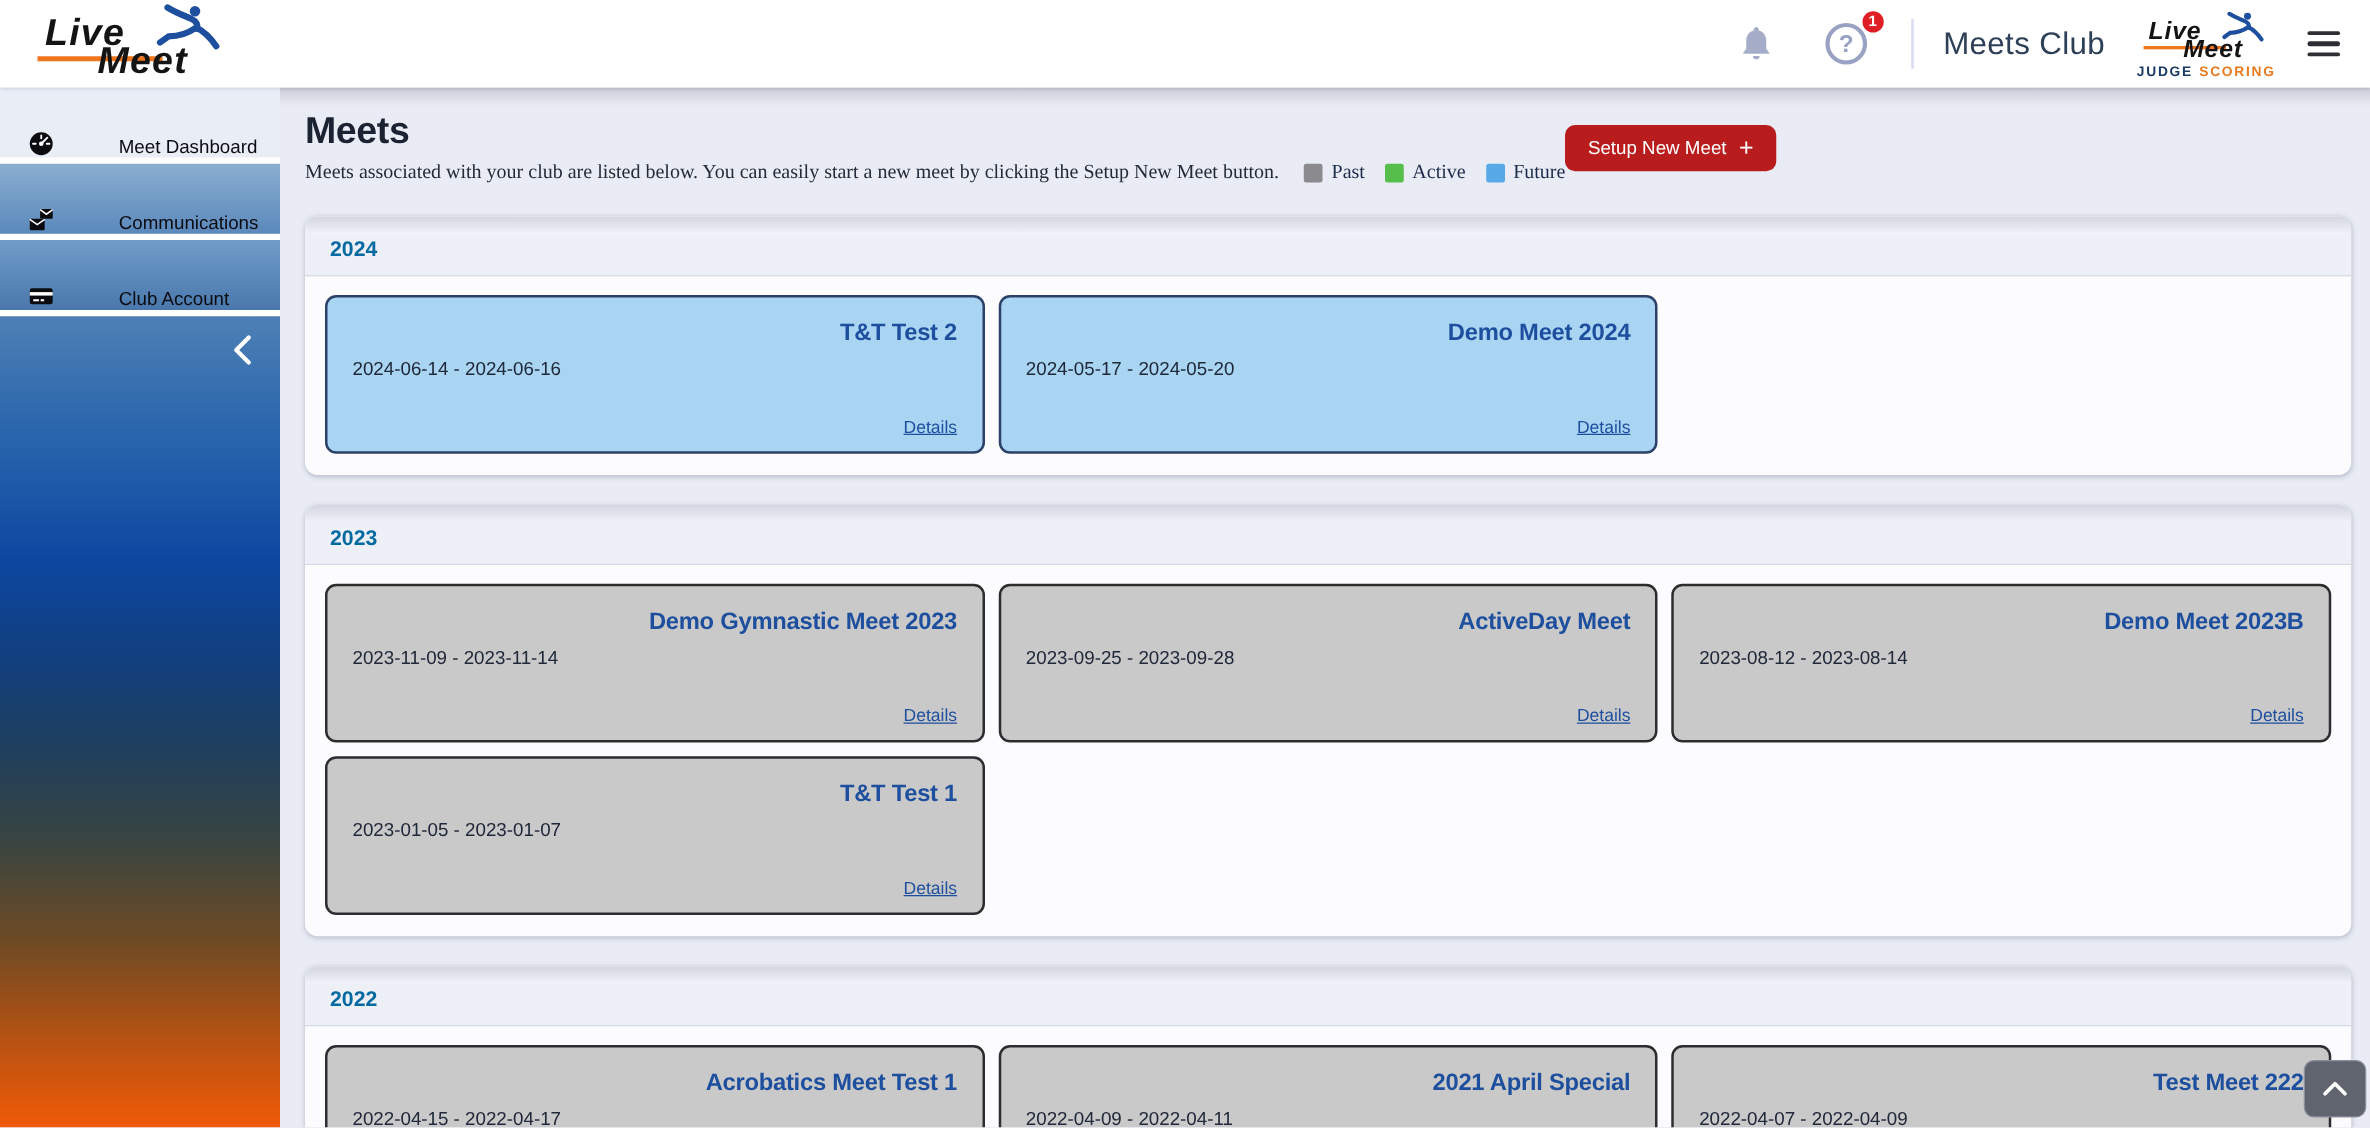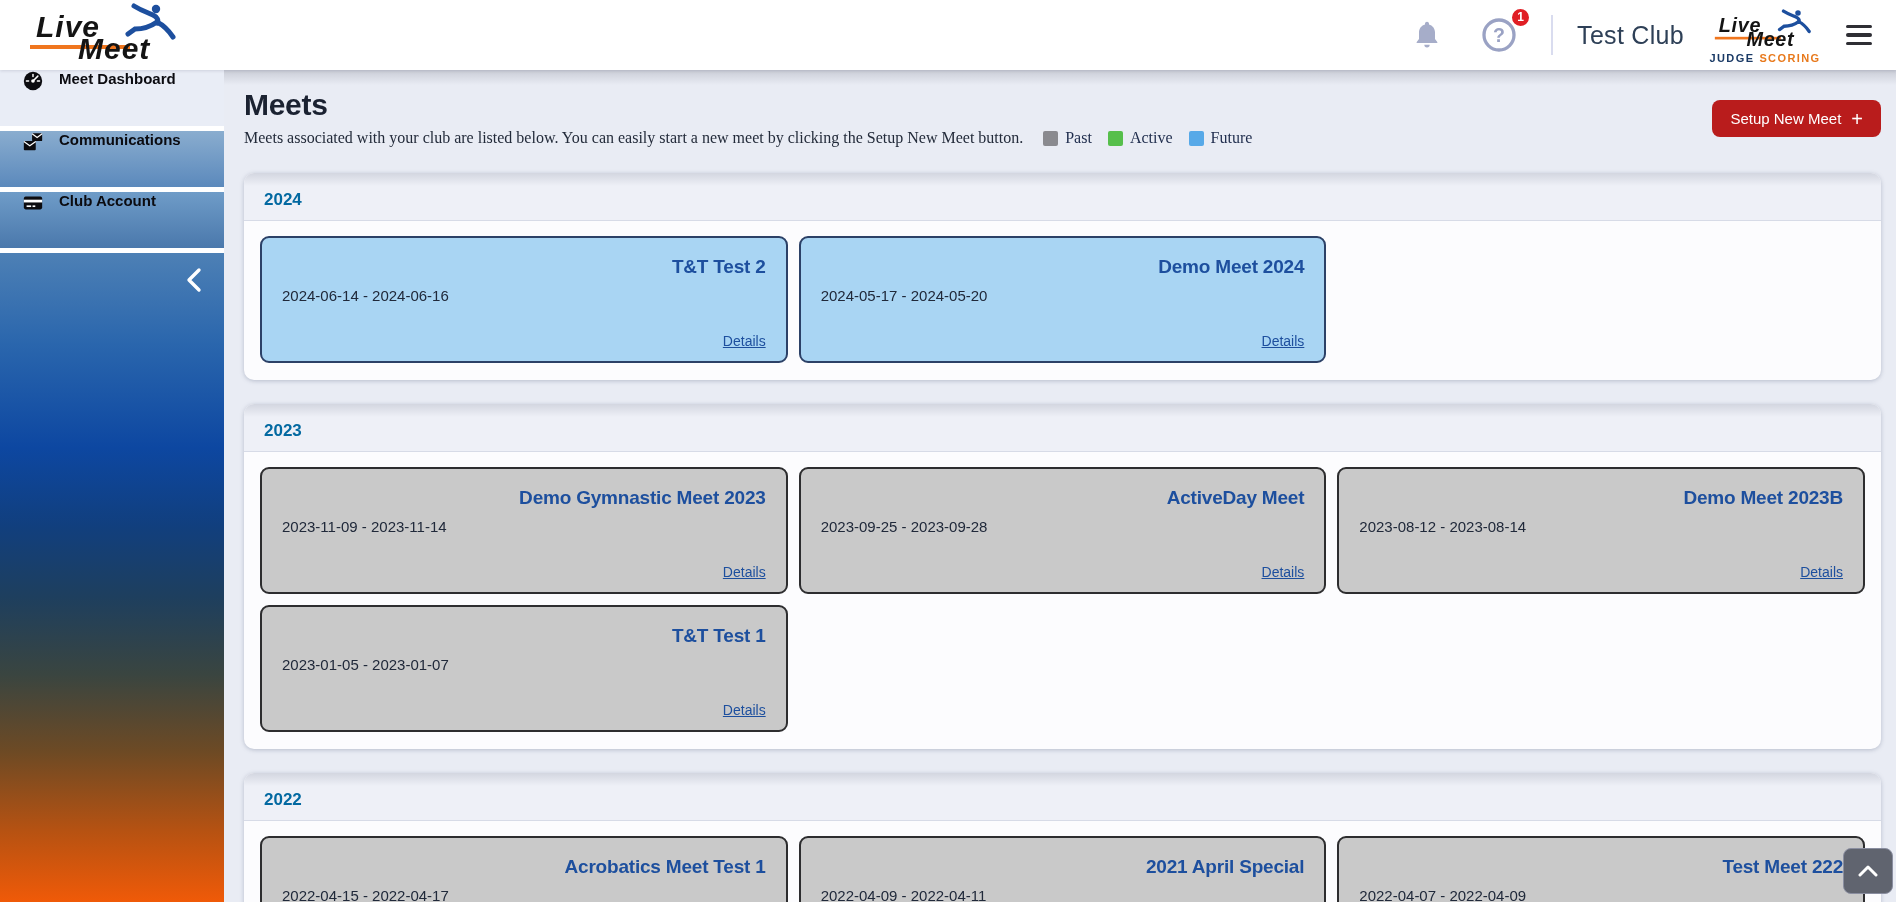--- a/index.html
+++ b/index.html
@@ -47,39 +47,39 @@
 
   .hamburger { background:none; border:none; cursor:pointer; padding:6px; display:flex; flex-direction:column; gap:5px; }
   .hamburger span { display:block; width:26px; height:3.4px; background:#2e2e34; border-radius:2px; }
 
   
   .shell { flex:1; display:flex; min-height:0; }
 
   
   .sidebar { width:224px; flex:0 0 224px; background:#ffffff; display:flex; flex-direction:column; }
   .side-item {
-    height:56px; display:flex; align-items:flex-start; cursor:pointer;
-    font-size:15px; font-weight:700; color:#0b0b10; margin-bottom:5px;
+    height:56px; display:flex; align-items:flex-end; cursor:pointer;
+    font-size:15px; font-weight:400; color:#0b0b10; margin-bottom:5px;gap:36px;
   }
   .side-item svg { margin:0 15px 0 22px; flex:0 0 auto; }
   .side-item.active { background:#e9edf6; }
   .side-item.grad1 { background:linear-gradient(#8aadcf, #5b89bc); }
   .side-item.grad2 { background:linear-gradient(#6f9cc8, #4a78ac); }
   .side-rest {
     flex:1; display:flex; justify-content:flex-end; align-items:flex-start;
     background:linear-gradient(180deg,#4d80b5 0%, #2a66ad 14%, #0d47a1 30%, #113f7e 42%,
       #1e3f5e 53%, #3a4540 65%, #6e4a24 77%, #b65212 89%, #f05a08 100%);
   }
   .collapse { background:none; border:none; cursor:pointer; padding:14px 22px; }
 
   
   main { flex:1; position:relative; background:#e9ecf4; overflow:hidden; }
   .top-shade { position:absolute; top:0; left:0; right:0; height:15px;
     background:linear-gradient(#c9ccd6, rgba(233,236,244,0)); pointer-events:none; }
-  .page-head { padding:18px 15px 22px 20px; display:flex; justify-content:space-between; align-items:flex-start; }
+  .page-head { padding:18px 15px 22px 20px; display:flex; align-items:flex-start; }
   .page-head h1 { margin:0; font-size:30px; font-weight:700; color:#1b2231; letter-spacing:-.3px; }
   .desc-row { display:flex; align-items:center; gap:20px; margin-top:7px; font-size:16px; color:#232b3a;font-family:Liberation Serif, serif; }
   .legend { display:flex; align-items:center; gap:16px; }
   .legend-item { display:inline-flex; align-items:center; gap:7px; font-weight:500; color:#1e2c4c; }
   .sw { width:15px; height:15px; border-radius:2px; display:inline-block; }
   .sw.past { background:#8a8a8f; }
   .sw.active { background:#56bf4b; }
   .sw.future { background:#57a9e8; }
   .setup-btn {
     background:#b91c1c; color:#fff; border:none; border-radius:8px; padding:10px 18px;
@@ -136,21 +136,21 @@
         </svg>
       </button>
       <button class="iconbtn">
         <svg width="36" height="36" viewBox="0 0 24 24">
           <circle cx="12" cy="12" r="10" fill="none" stroke="#9aa2c4" stroke-width="2.2"></circle>
           <text x="12" y="16.6" text-anchor="middle" font-size="13" font-weight="bold" fill="#9aa2c4" font-family="Liberation Sans, sans-serif">?</text>
         </svg>
         <span class="badge">1</span>
       </button>
       <div class="vdivider"></div>
-      <span class="club-name">Test Club</span>
+      <span class="club-name">Meets Club</span>
 
       <div class="logo-sm-wrap">
         <div class="brand">
           <span class="b-live">Live</span>
           <span class="b-bar"></span>
           <span class="b-meet">Meet</span>
           <svg class="b-gym" width="54" height="40" viewBox="0 0 54 40">
             <circle cx="34" cy="6" r="4.2" fill="#1d4f9e"></circle>
             <path d="M12 3 C20 8, 27 10, 31 12 C35 14, 37 17, 35 20" stroke="#1d4f9e" stroke-width="5" fill="none" stroke-linecap="round"></path>
             <path d="M35 19 C41 22, 47 28, 51 34" stroke="#1d4f9e" stroke-width="5" fill="none" stroke-linecap="round"></path>

